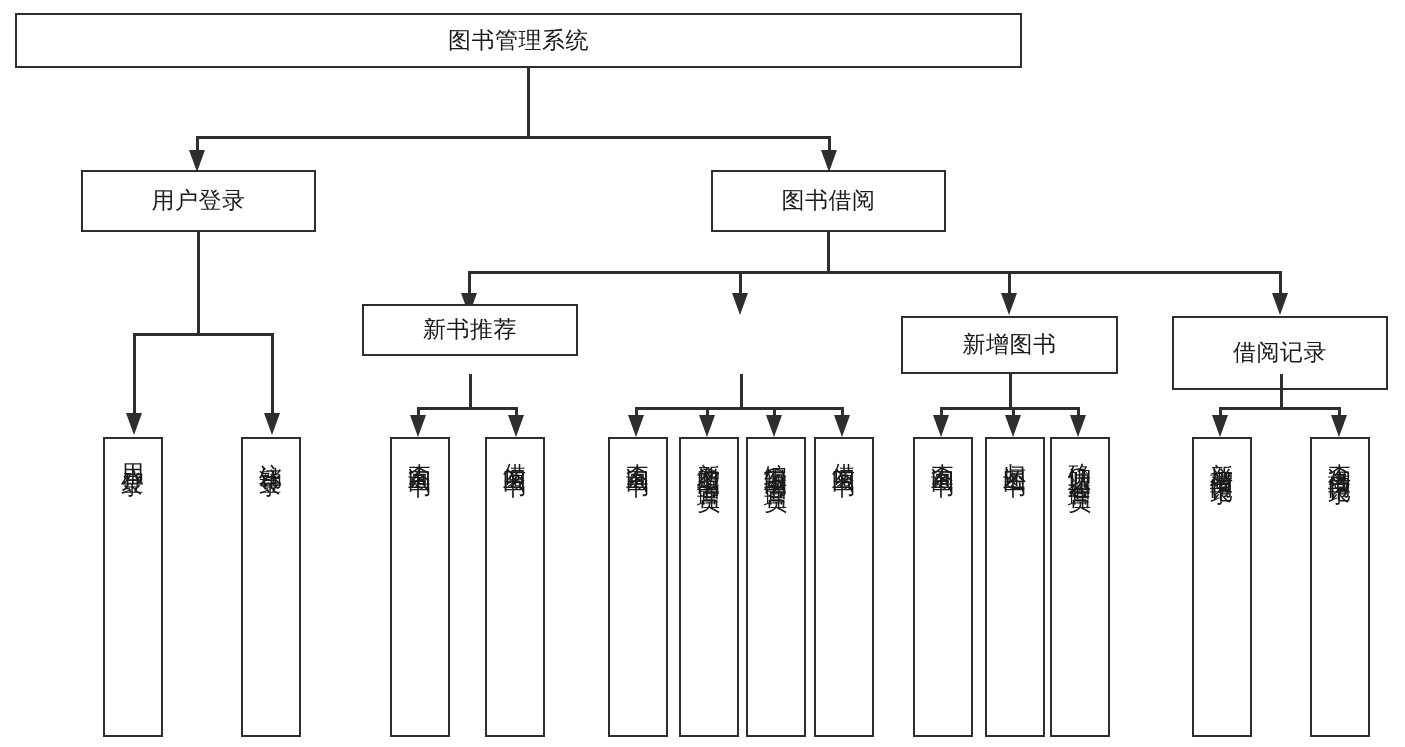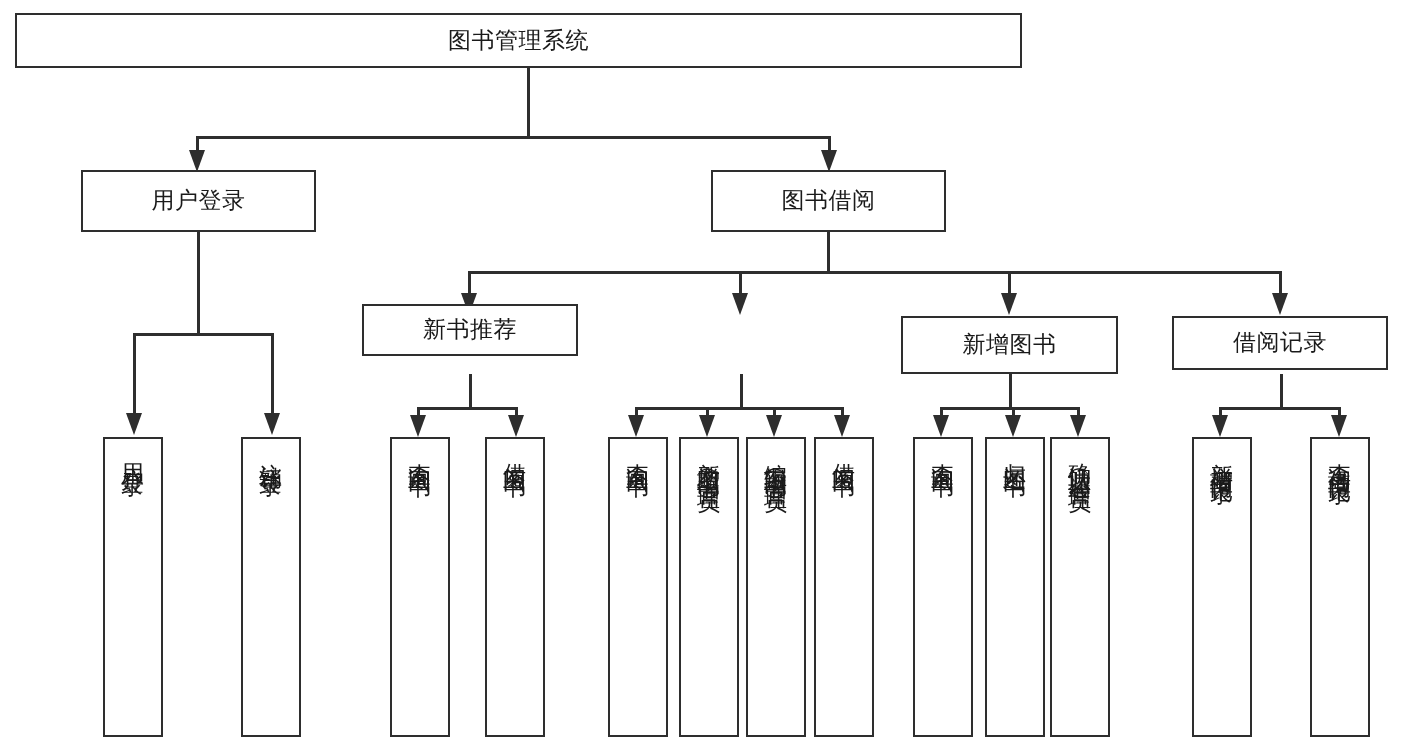--- a/index.html
+++ b/index.html
@@ -124,21 +124,21 @@
   <div class="arrow" style="left:1001px; top:293px;"></div>
   <div class="conn v" style="left:1279px; top:271px; height:24px;"></div>
   <div class="arrow" style="left:1272px; top:293px;"></div>
 
   <div class="node horiz" style="left:362px; top:304px; width:216px; height:52px;">
     <span class="label">新书推荐</span>
   </div>
   <div class="node horiz" style="left:901px; top:316px; width:217px; height:58px;">
     <span class="label">新增图书</span>
   </div>
-  <div class="node horiz" style="left:1172px; top:316px; width:216px; height:54px;">
+  <div class="node horiz" style="left:1172px; top:316px; width:216px; height:74px;">
     <span class="label">借阅记录</span>
   </div>
 
   <div class="conn v" style="left:469px; top:374px; height:35px;"></div>
   <div class="conn h" style="left:417px; top:407px; width:101px;"></div>
   <div class="conn v" style="left:417px; top:407px; height:10px;"></div>
   <div class="arrow" style="left:410px; top:415px;"></div>
   <div class="conn v" style="left:515px; top:407px; height:10px;"></div>
   <div class="arrow" style="left:508px; top:415px;"></div>
 

